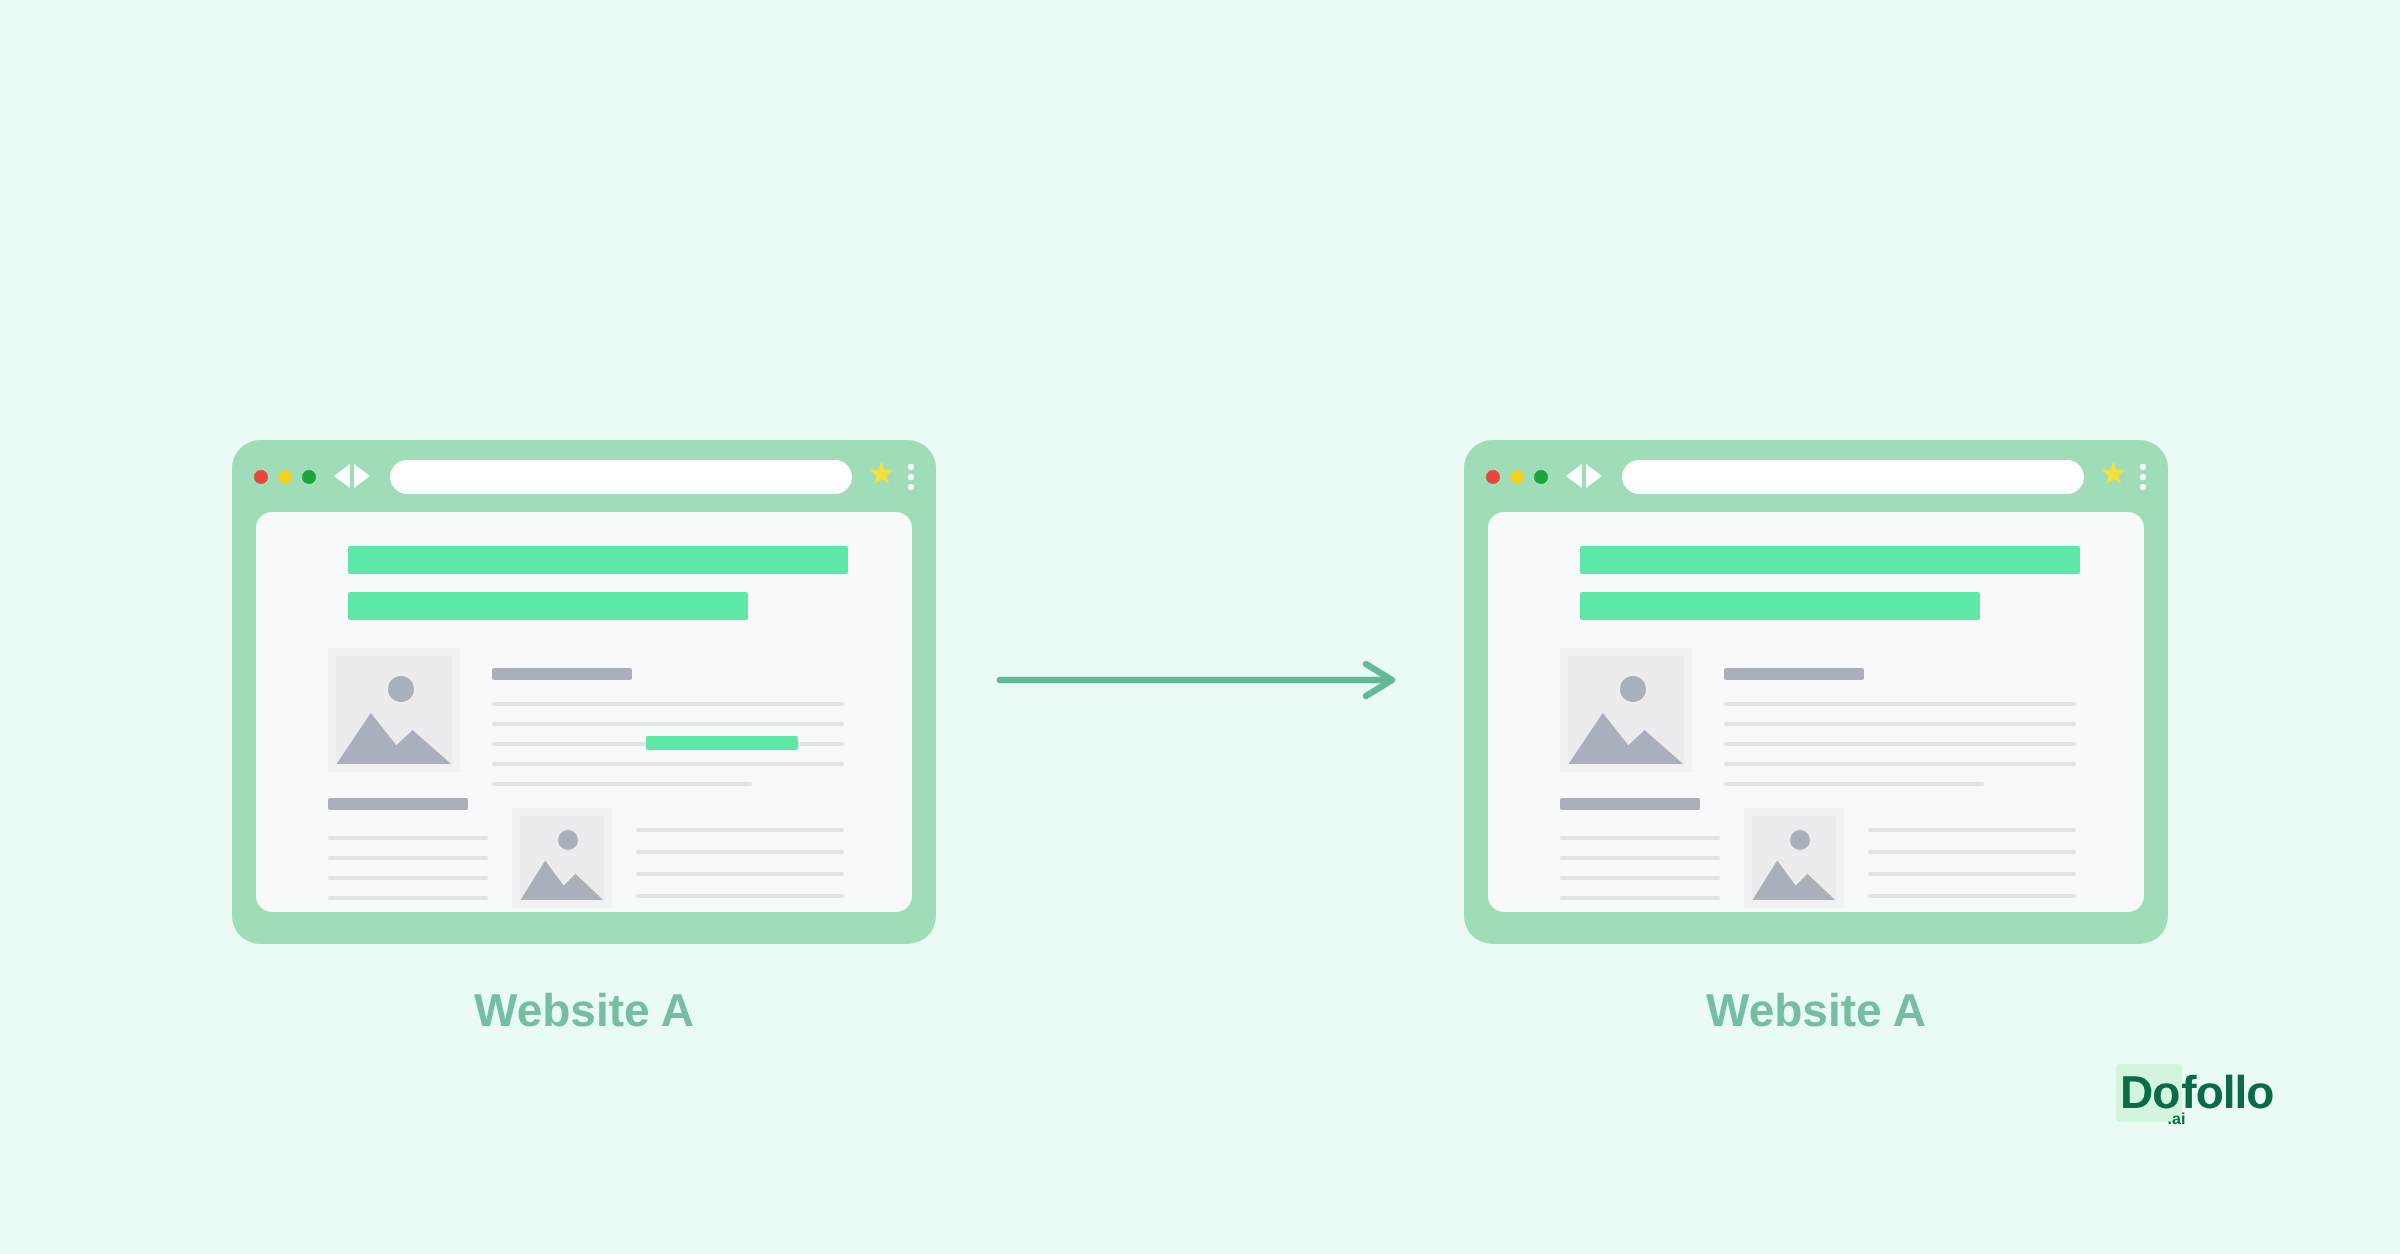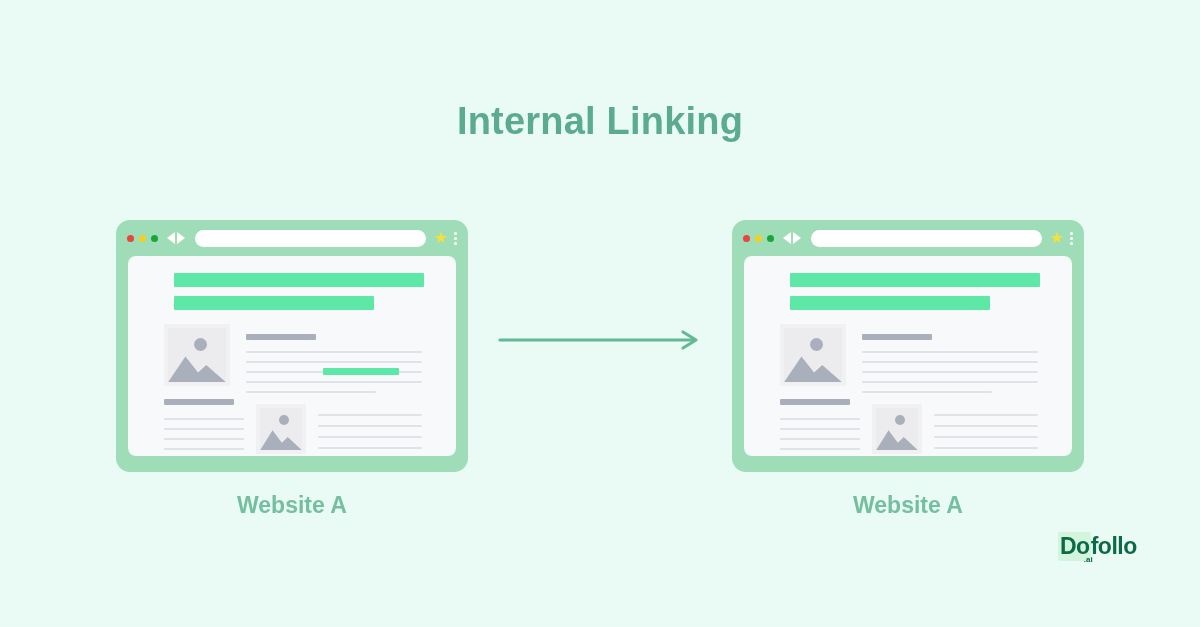--- a/index.html
+++ b/index.html
@@ -241,21 +241,20 @@
     color: #0b6b46;
     letter-spacing: -0.5px;
     padding-bottom: 3px;
   }
 </style>
 </head>
 <body>
 
 <div class="stage">
 
-  <div class="page-title">Internal Linking</div>
 
   <div class="browser left">
     <div class="chrome-bar">
       <div class="dots">
         <span class="dot red"></span>
         <span class="dot yellow"></span>
         <span class="dot green"></span>
       </div>
       <div class="navs">
         <span class="tri back"></span>

